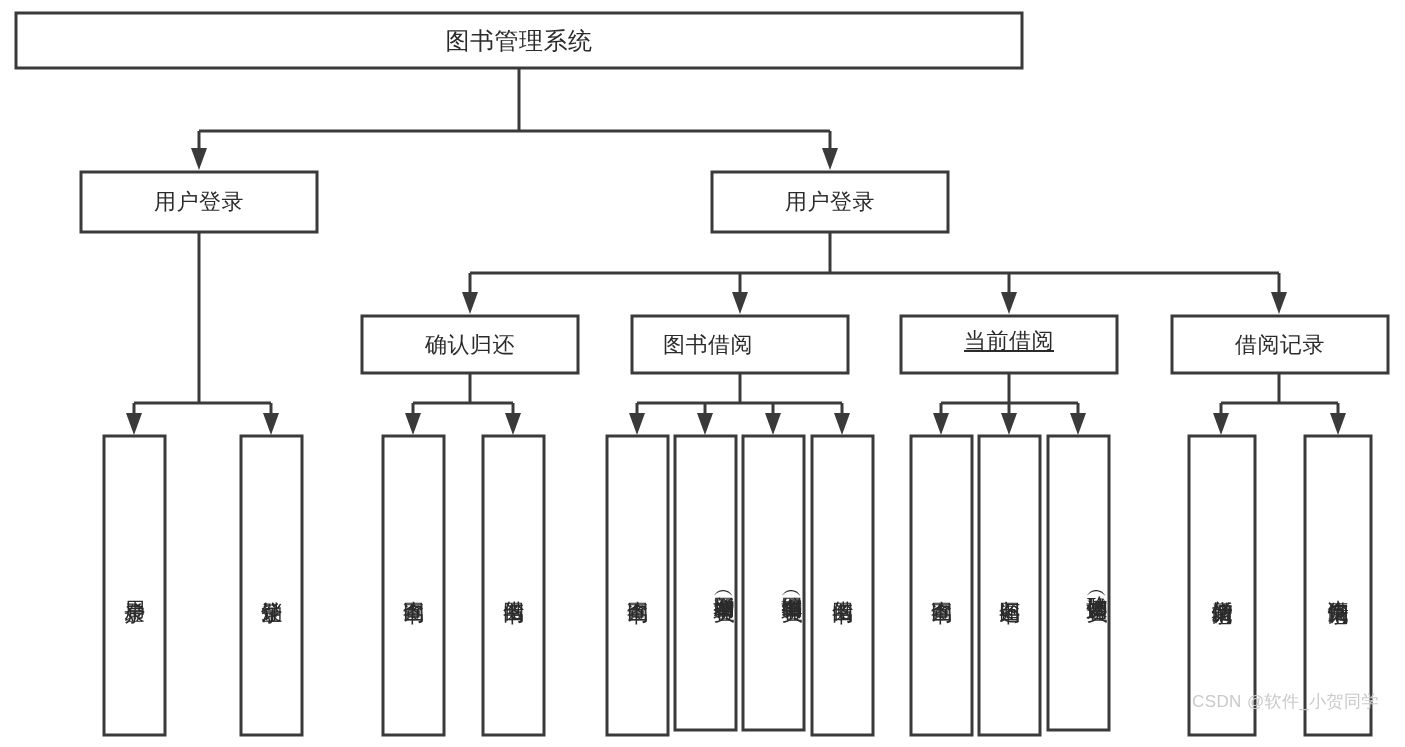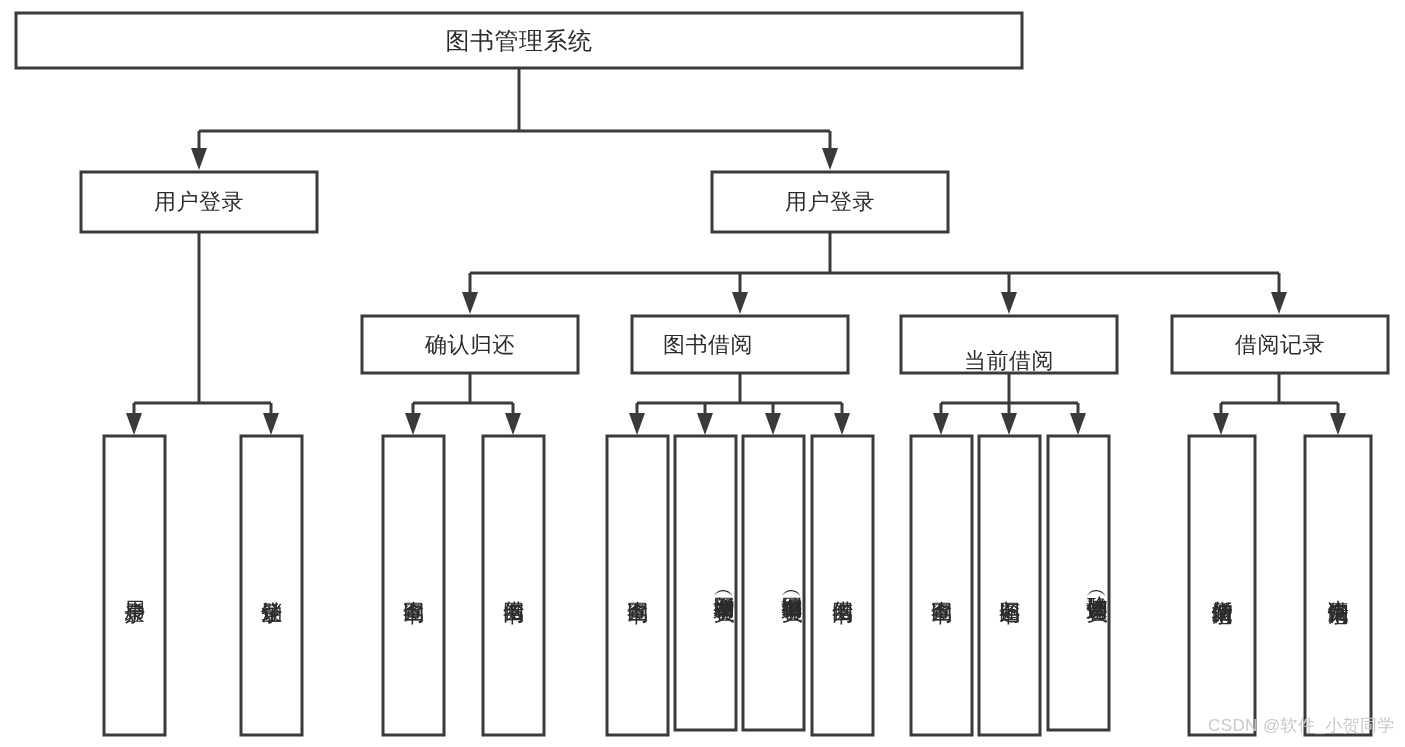--- a/index.html
+++ b/index.html
@@ -183,36 +183,36 @@
     <rect class="node-box" x="1305" y="436" width="66" height="299"></rect>
   </svg>
 
   <div class="node-label-h" style="left:16px; top:13px; width:1006px; height:55px; font-size:24px;">图书管理系统</div>
 
   <div class="node-label-h" style="left:81px; top:172px; width:236px; height:60px;">用户登录</div>
   <div class="node-label-h" style="left:712px; top:172px; width:236px; height:60px;">用户登录</div>
 
   <div class="node-label-h" style="left:362px; top:316px; width:216px; height:57px;">确认归还</div>
   <div class="node-label-h" style="left:600px; top:316px; width:216px; height:57px;">图书借阅</div>
-  <div class="node-label-h" style="left:901px; top:332px; width:216px; height:57px;">当前借阅</div>
+  <div class="node-label-h" style="left:901px; top:312px; width:216px; height:57px;text-decoration:underline;">当前借阅</div>
   <div class="node-label-h" style="left:1172px; top:316px; width:216px; height:57px;">借阅记录</div>
 
   <div class="node-label-v" style="left:104px; top:436px; width:61px; height:299px;">用户登录</div>
   <div class="node-label-v" style="left:241px; top:436px; width:61px; height:299px;">注销登录</div>
 
   <div class="node-label-v" style="left:383px; top:436px; width:61px; height:299px;">查询图书</div>
   <div class="node-label-v" style="left:483px; top:436px; width:61px; height:299px;">借阅图书</div>
 
   <div class="node-label-v" style="left:607px; top:436px; width:61px; height:299px;">查询图书</div>
   <div class="node-label-v" style="left:675px; top:436px; width:61px; height:294px; align-items:flex-start;">新增图书（管理员）</div>
   <div class="node-label-v" style="left:743px; top:436px; width:61px; height:294px; align-items:flex-start;">编辑图书（管理员）</div>
   <div class="node-label-v" style="left:812px; top:436px; width:61px; height:299px;">借阅图书</div>
 
   <div class="node-label-v" style="left:911px; top:436px; width:61px; height:299px;">查询图书</div>
   <div class="node-label-v" style="left:979px; top:436px; width:61px; height:299px;">归还图书</div>
   <div class="node-label-v" style="left:1048px; top:436px; width:61px; height:294px; align-items:flex-start;">确认归还（管理员）</div>
 
   <div class="node-label-v" style="left:1189px; top:436px; width:66px; height:299px;">新增借阅记录</div>
   <div class="node-label-v" style="left:1305px; top:436px; width:66px; height:299px;">查询借阅记录</div>
 
-  <div class="watermark" style="left:1192px; top:714px;padding-left:16px;">CSDN @软件_小贺同学</div>
+  <div class="watermark" style="left:1192px; top:690px;">CSDN @软件_小贺同学</div>
 
 </div>
 
 </body></html>

